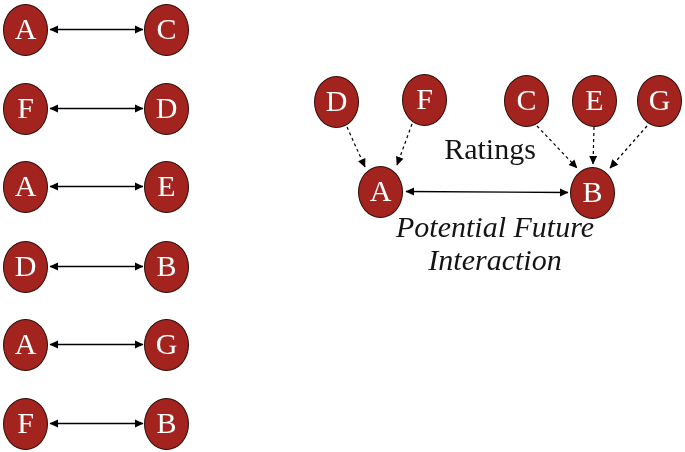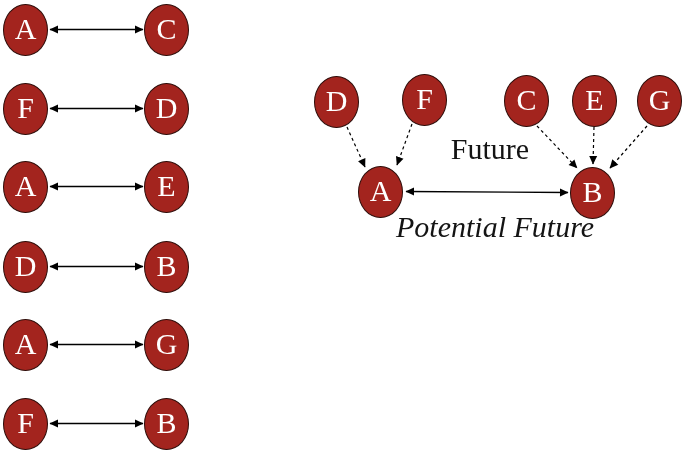--- a/index.html
+++ b/index.html
@@ -133,19 +133,20 @@
         <span>G</span>
       </div>
 
     <div class="node" style="left:358px;top:166px;">
         <span>A</span>
       </div>
     <div class="node" style="left:570px;top:167px;">
         <span>B</span>
       </div>
 
-    <div class="label label-ratings">Future</div>
+    <div class="label label-ratings">Ratings</div>
     <div class="label label-interaction">
       <div>Potential Future</div>
+      <div>Interaction</div>
     </div>
   </div>
 
 </div>
 
 </body></html>

